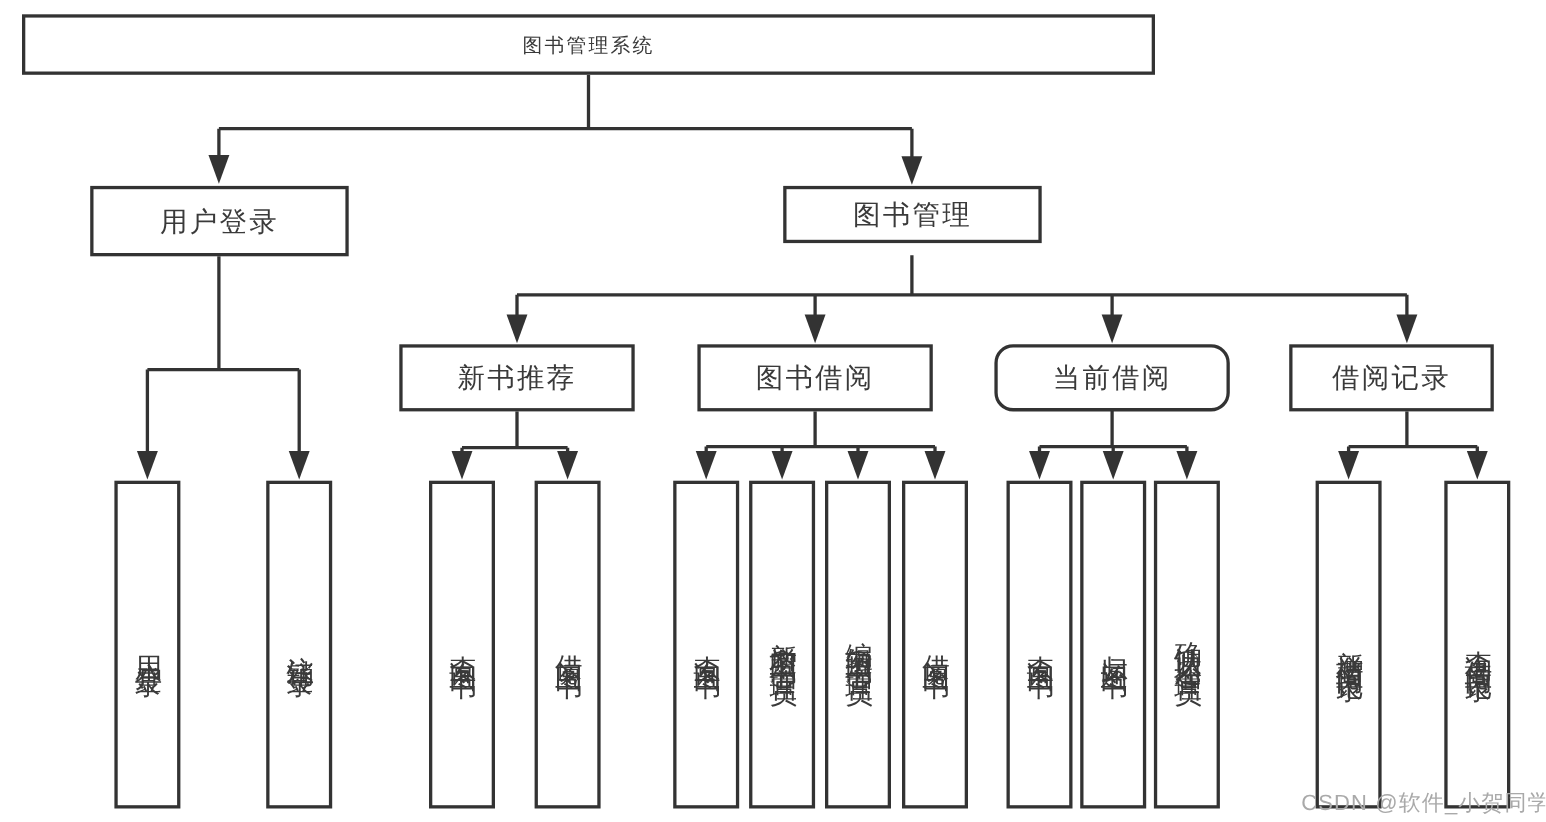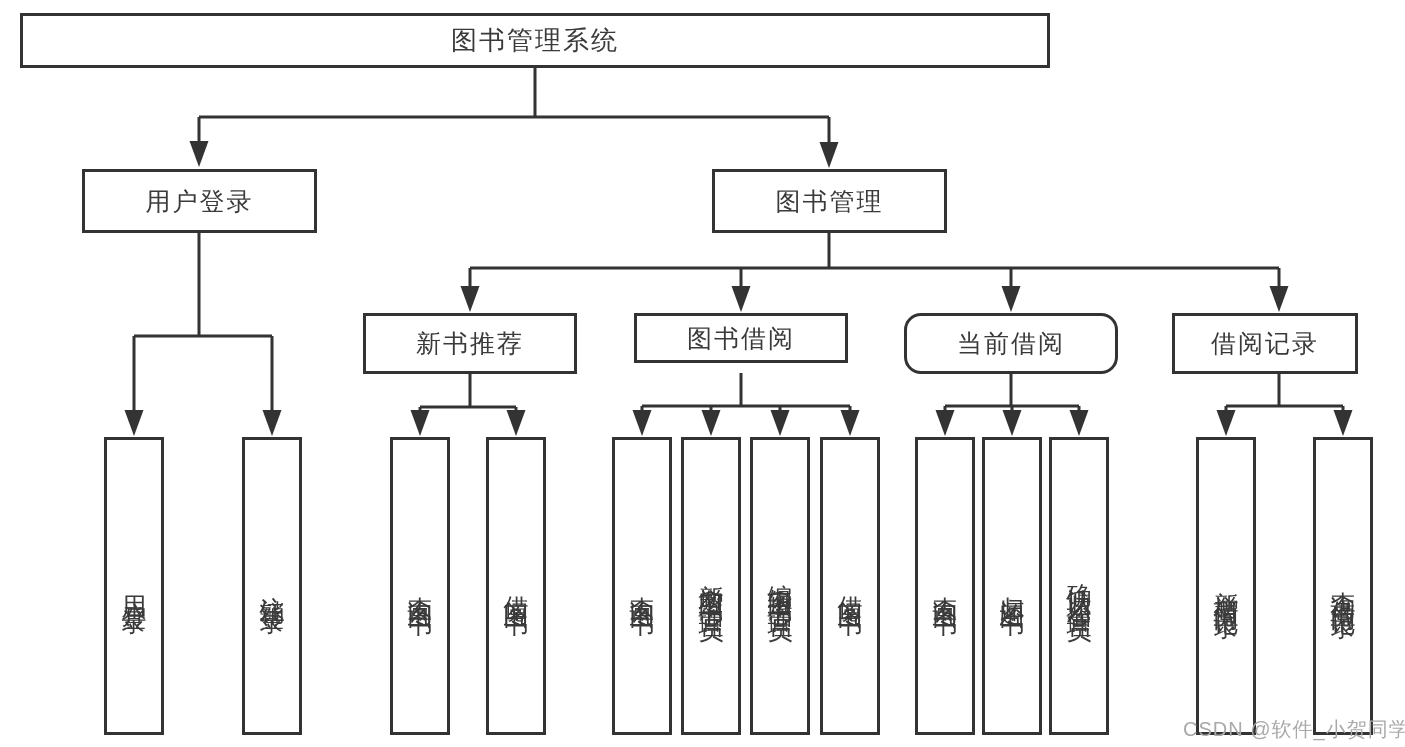--- a/index.html
+++ b/index.html
@@ -33,21 +33,21 @@
     text-align: center;
     z-index: 2;
     color: #3a3a3a;
   }
   .hnode {
     font-size: 25px;
     letter-spacing: 2px;
     white-space: nowrap;
   }
   .root {
-    font-size: 26px;
+    font-size: 18px;
   }
   .vnode .vtext {
     display: block;
     writing-mode: vertical-rl;
     text-orientation: mixed;
     font-size: 25px;
     letter-spacing: 5px;
     line-height: 1;
   }
   .watermark {
@@ -56,23 +56,23 @@
     top: 716px;
     font-size: 20px;
     color: #a9a9a9;
     white-space: nowrap;
     z-index: 5;
     letter-spacing: 1px;
   }
   
   .n-root  { left: 20px;   top: 13px;  width: 1030px; height: 55px; }
   .n-l1a   { left: 82px;   top: 169px; width: 235px;  height: 64px; }
-  .n-l1b   { left: 712px;  top: 169px; width: 235px;  height: 64px; }
+  .n-l1b   { left: 712px;  top: 169px; width: 235px;  height: 52px; }
   .n-l2a   { left: 363px;  top: 313px; width: 214px;  height: 61px; }
-  .n-l2b   { left: 634px;  top: 313px; width: 214px;  height: 50px; font-family: Liberation Mono, monospace; }
+  .n-l2b   { left: 634px;  top: 313px; width: 214px;  height: 61px; font-family: Liberation Mono, monospace; }
   .n-l2c   { left: 904px;  top: 313px; width: 214px;  height: 61px; border-radius: 17px; }
   .n-l2d   { left: 1172px; top: 313px; width: 186px;  height: 61px; }
   .leaf    { top: 437px; width: 60px; height: 298px; }
   .n-a1 { left: 104px; }  .n-a2 { left: 242px; }
   .n-b1 { left: 390px; }  .n-b2 { left: 486px; }
   .n-c1 { left: 612px; }  .n-c2 { left: 681px; }  .n-c3 { left: 750px; }  .n-c4 { left: 820px; }
   .n-d1 { left: 915px; }  .n-d2 { left: 982px; }  .n-d3 { left: 1049px; }
   .n-e1 { left: 1196px; } .n-e2 { left: 1313px; }
 </style>
 </head>

